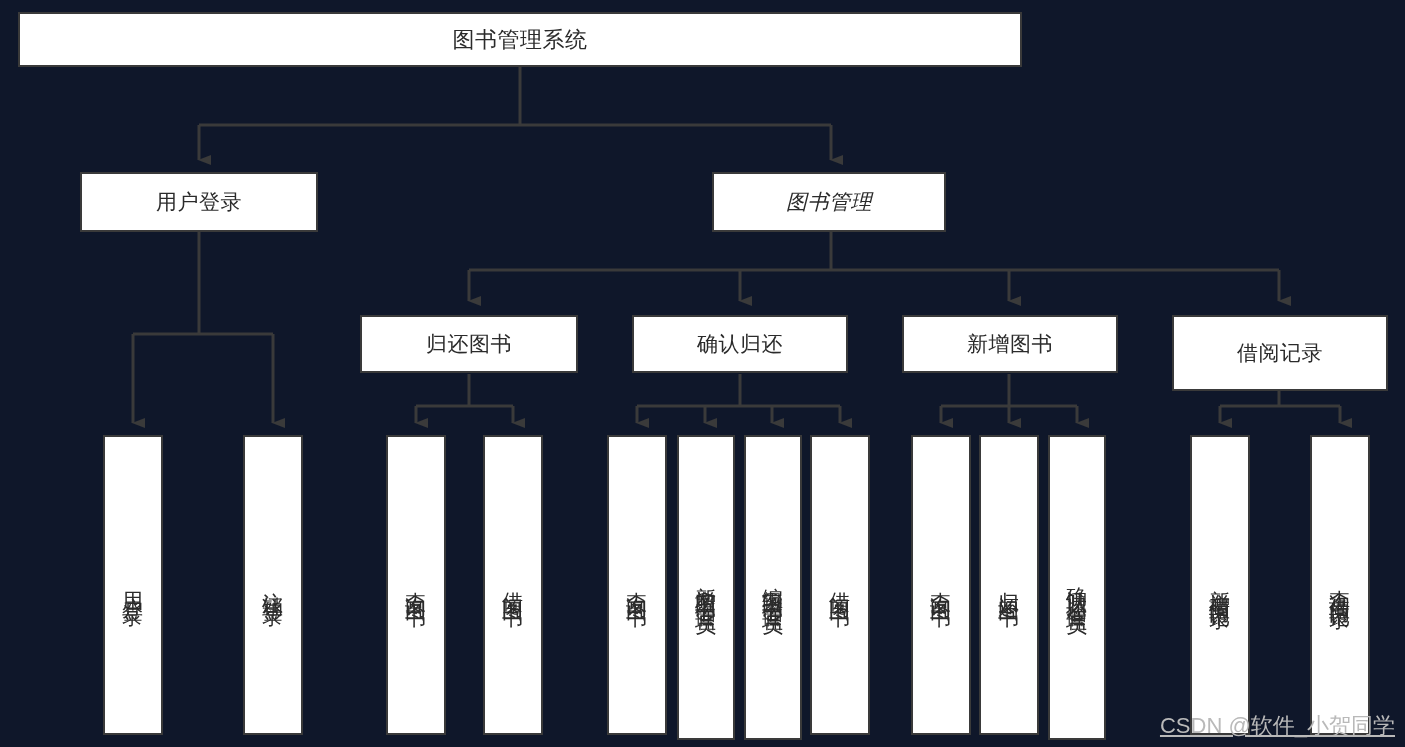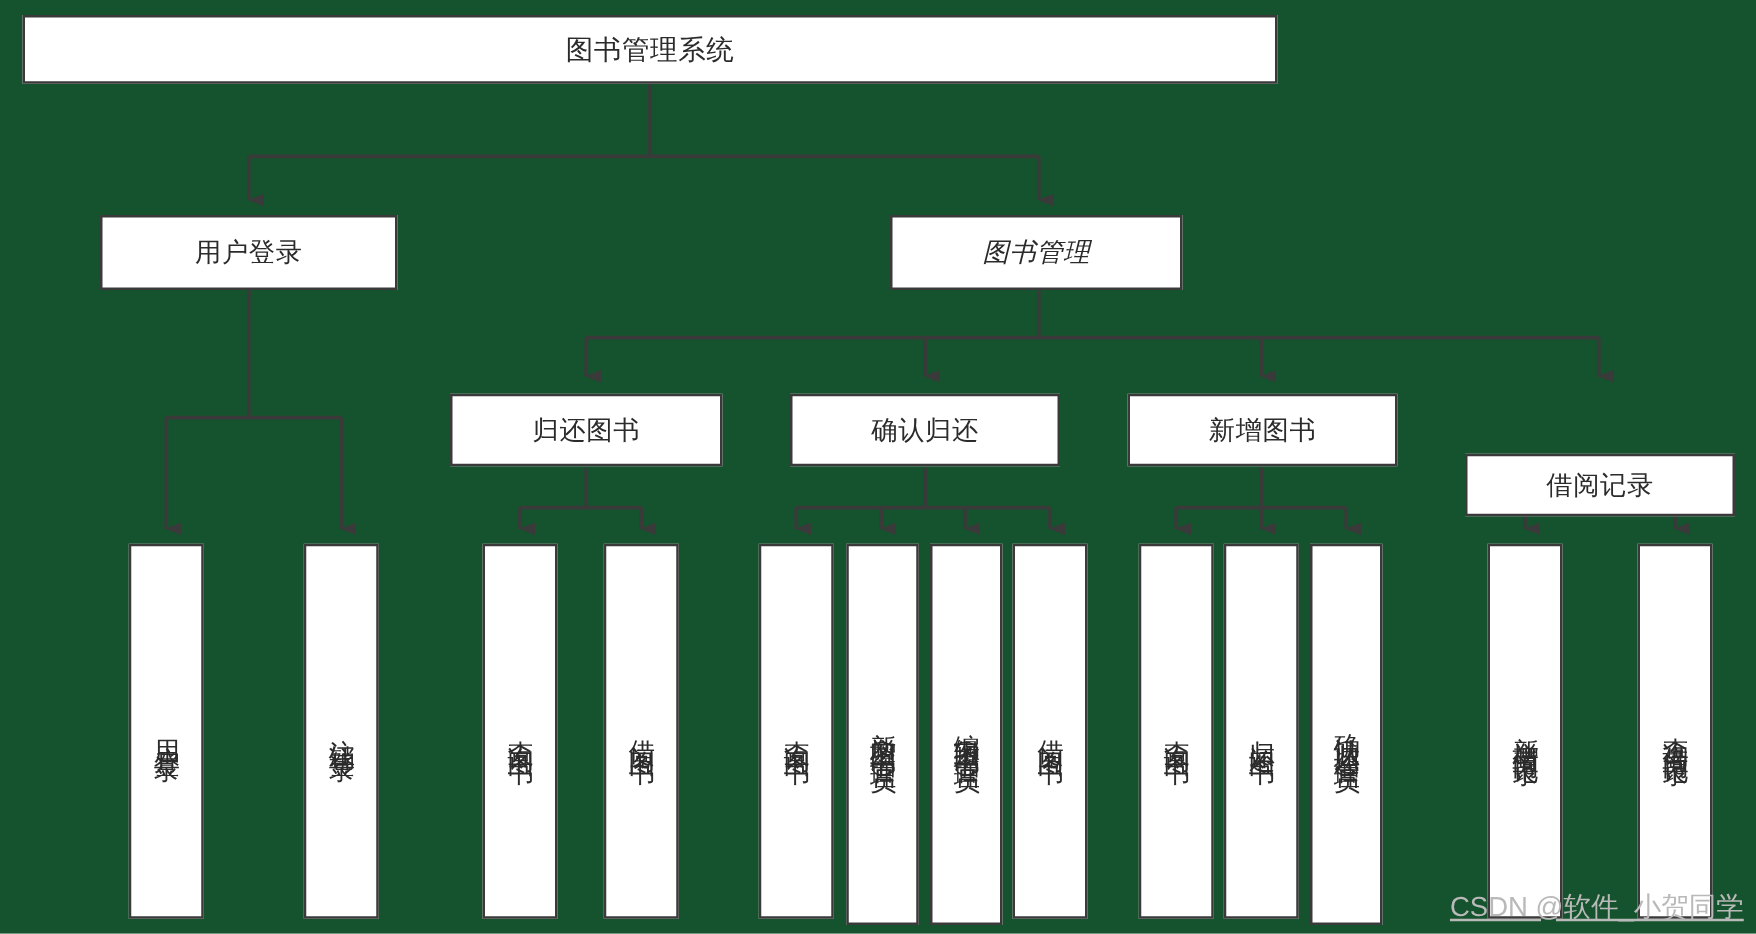--- a/index.html
+++ b/index.html
@@ -7,21 +7,21 @@
     padding: 0;
     background: #ffffff;
   }
   body {
     font-family: "Liberation Sans", "DejaVu Sans", sans-serif;
   }
   #canvas {
     position: relative;
     width: 1405px;
     height: 747px;
-    background: #14532d;
+    background: #0f172a;
     overflow: hidden;
   }
   #wires {
     position: absolute;
     left: 0;
     top: 0;
     width: 1405px;
     height: 747px;
   }
   .node {
@@ -120,21 +120,21 @@
   </svg>
 
   <div class="node h" id="title-node" style="left:18px; top:12px; width:1004px; height:55px;">图书管理系统</div>
 
   <div class="node h" style="left:80px; top:172px; width:238px; height:60px;">用户登录</div>
   <div class="node h" style="left:712px; top:172px; width:234px; height:60px;font-style:italic;">图书管理</div>
 
   <div class="node h" style="left:360px; top:315px; width:218px; height:58px;">归还图书</div>
   <div class="node h" style="left:632px; top:315px; width:216px; height:58px;">确认归还</div>
   <div class="node h" style="left:902px; top:315px; width:216px; height:58px;">新增图书</div>
-  <div class="node h" style="left:1172px; top:315px; width:216px; height:50px;margin-top:48px;">借阅记录</div>
+  <div class="node h" style="left:1172px; top:315px; width:216px; height:76px;">借阅记录</div>
 
   <div class="node v" style="left:103px; top:435px; width:60px; height:300px;">用户登录</div>
   <div class="node v" style="left:243px; top:435px; width:60px; height:300px;">注销登录</div>
 
   <div class="node v" style="left:386px; top:435px; width:60px; height:300px;">查询图书</div>
   <div class="node v" style="left:483px; top:435px; width:60px; height:300px;">借阅图书</div>
 
   <div class="node v" style="left:607px; top:435px; width:60px; height:300px;">查询图书</div>
   <div class="node v tall" style="left:677px; top:435px; width:58px; height:305px;">新增图书（管理员）</div>
   <div class="node v tall" style="left:744px; top:435px; width:58px; height:305px;">编辑图书（管理员）</div>

